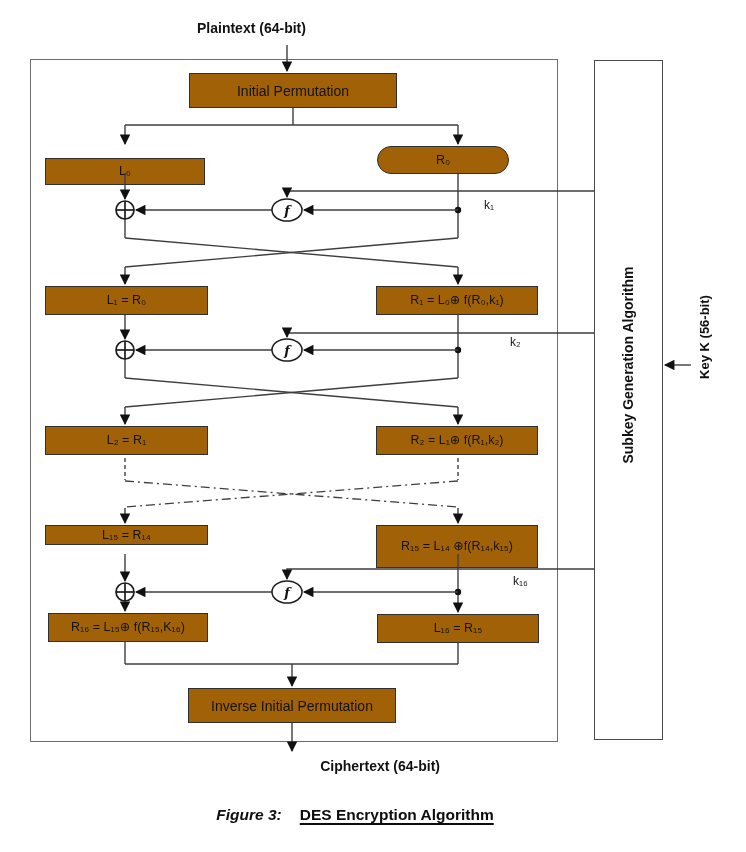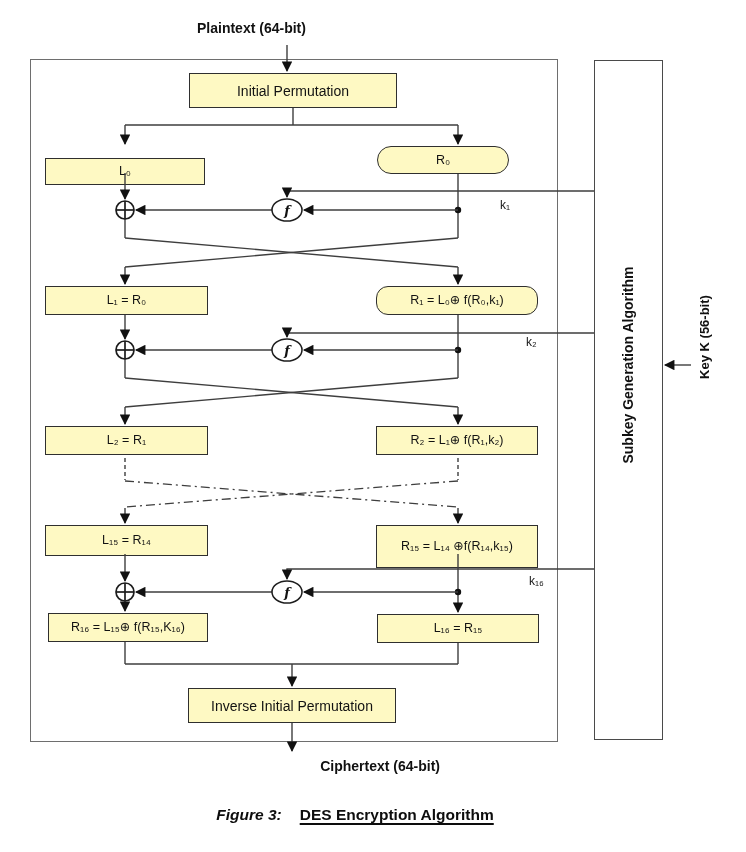--- a/index.html
+++ b/index.html
@@ -3,37 +3,37 @@
 <meta charset="utf-8">
 <style>
   html,body { margin:0; padding:0; background:#ffffff; }
   #canvas {
     position:relative; width:746px; height:852px; background:#ffffff;
     font-family:"Liberation Sans","DejaVu Sans",sans-serif; color:#111;
     overflow:hidden;
   }
   
   .bx {
-    position:absolute; background:#fef9c3; border:1.5px solid #2f2f2f;
+    position:absolute; background:#a16207; border:1.5px solid #2f2f2f;
     display:flex; align-items:center; justify-content:center;
     font-size:12.5px; line-height:1; color:#121212; white-space:nowrap;
     box-sizing:border-box;
   }
   .bx.big { font-size:14px; }
   
   .frame {
     position:absolute; border:1.6px solid #6e6e6e; background:transparent;
     box-sizing:border-box;
   }
   .frame2 {
     position:absolute; border:1.6px solid #4a4a4a; background:#fff;
     box-sizing:border-box;
   }
   .lbl { position:absolute; font-weight:bold; color:#111; white-space:nowrap; }
-  .klbl { position:absolute; font-size:12px; color:#161616; white-space:nowrap;margin-left:16px; }
+  .klbl { position:absolute; font-size:12px; color:#161616; white-space:nowrap; }
   .vtext {
     position:absolute; display:flex; align-items:center; justify-content:center;
     font-weight:bold; white-space:nowrap; transform:rotate(-90deg);
   }
   #caption { position:absolute; left:0; top:806px; width:710px; text-align:center;
     font-size:15.5px; font-weight:bold; color:#0d0d0d; }
   #caption .pre { font-style:italic; margin-right:18px; }
   #caption .ttl { text-decoration:underline; text-underline-offset:3px;
     text-decoration-thickness:1.5px; }
   svg { position:absolute; left:0; top:0; pointer-events:none; }
@@ -61,32 +61,32 @@
   <div class="bx" style="left:45px; top:158px; width:160px; height:27px;">
     <span>L₀</span>
   </div>
   <div class="bx" style="left:377px; top:146px; width:132px; height:28px;border-radius:14px;">
     <span>R₀</span>
   </div>
 
   <div class="bx" style="left:45px; top:286px; width:163px; height:29px;">
     <span>L₁ = R₀</span>
   </div>
-  <div class="bx" style="left:376px; top:286px; width:162px; height:29px;border-radius:12px;">
+  <div class="bx" style="left:376px; top:286px; width:162px; height:29px;">
     <span>R₁ = L₀⊕ f(R₀,k₁)</span>
   </div>
 
   <div class="bx" style="left:376px; top:426px; width:162px; height:29px;">
     <span>R₂ = L₁⊕ f(R₁,k₂)</span>
   </div>
   <div class="bx" style="left:45px; top:426px; width:163px; height:29px;">
     <span>L₂ = R₁</span>
   </div>
 
-  <div class="bx" style="left:45px; top:525px; width:163px; height:31px;justify-content:center;">
+  <div class="bx" style="left:45px; top:525px; width:163px; height:20px;justify-content:center;">
     <span>L₁₅ = R₁₄</span>
   </div>
   <div class="bx" style="left:376px; top:525px; width:162px; height:43px;">
     <span>R₁₅ = L₁₄ ⊕f(R₁₄,k₁₅)</span>
   </div>
 
   <div class="bx" style="left:48px; top:613px; width:160px; height:29px;">
     <span>R₁₆ = L₁₅⊕ f(R₁₅,K₁₆)</span>
   </div>
   <div class="bx" style="left:377px; top:614px; width:162px; height:29px;">

